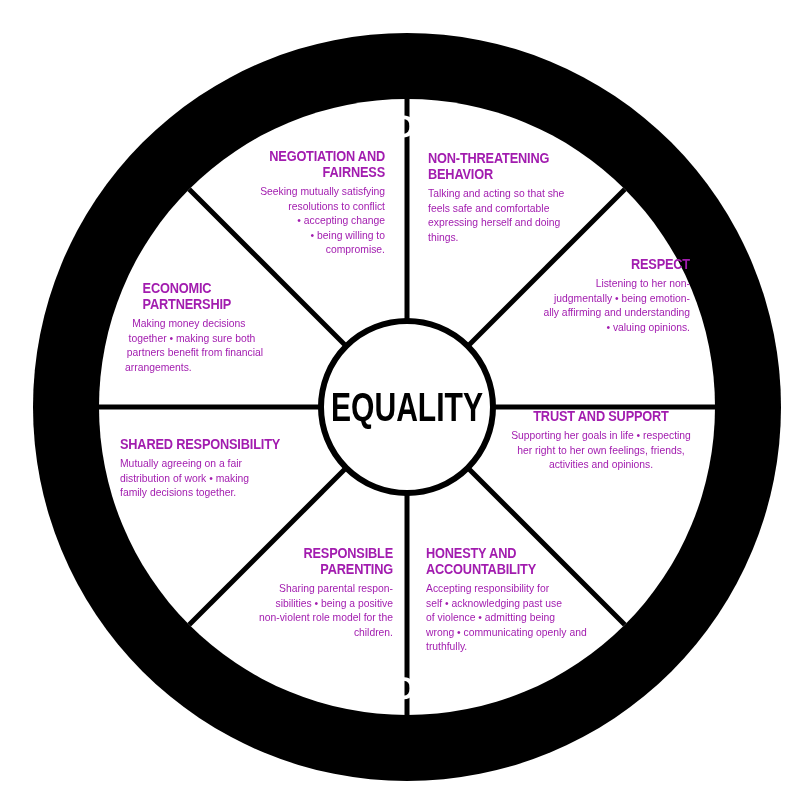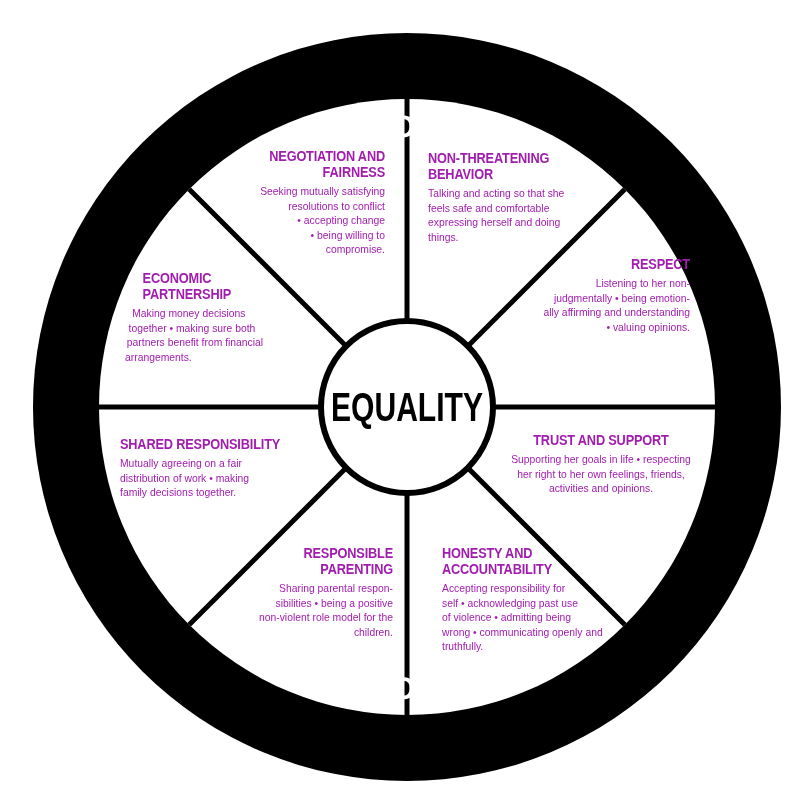--- a/index.html
+++ b/index.html
@@ -75,32 +75,32 @@
       <div>RESPECT</div>
     </div>
   <div class="desc">
     <div>Listening to her non-</div>
       <div>judgmentally • being emotion-</div>
       <div>ally affirming and understanding</div>
       <div>• valuing opinions.</div>
   </div>
 </div>
 
-<div class="seg center" style="left:492px; top:432px; width:218px;">
+<div class="seg center" style="left:492px; top:408px; width:218px;">
   <div class="title">
       <div>TRUST AND SUPPORT</div>
     </div>
   <div class="desc">
     <div>Supporting her goals in life • respecting</div>
       <div>her right to her own feelings, friends,</div>
       <div>activities and opinions.</div>
   </div>
 </div>
 
-<div class="seg left" style="left:442px; top:545px; width:200px;">
+<div class="seg left" style="left:426px; top:545px; width:200px;">
   <div class="title">
       <div>HONESTY AND</div>
       <div>ACCOUNTABILITY</div>
     </div>
   <div class="desc">
     <div>Accepting responsibility for</div>
       <div>self • acknowledging past use</div>
       <div>of violence  •  admitting being</div>
       <div>wrong • communicating openly and</div>
       <div>truthfully.</div>
@@ -124,21 +124,21 @@
   <div class="title">
       <div>SHARED RESPONSIBILITY</div>
     </div>
   <div class="desc">
     <div>Mutually agreeing on a fair</div>
       <div>distribution of work • making</div>
       <div>family decisions together.</div>
   </div>
 </div>
 
-<div class="seg left" style="left:125px; top:270px; width:190px;">
+<div class="seg left" style="left:125px; top:280px; width:190px;">
   <div class="title" style="padding-left:20px;">
       <div>ECONOMIC</div>
       <div>PARTNERSHIP</div>
     </div>
   <div class="desc">
     <div style="padding-left:8px;">Making money decisions</div>
       <div style="padding-left:4px;">together • making sure both</div>
       <div style="padding-left:2px;">partners benefit from financial</div>
       <div>arrangements.</div>
   </div>

